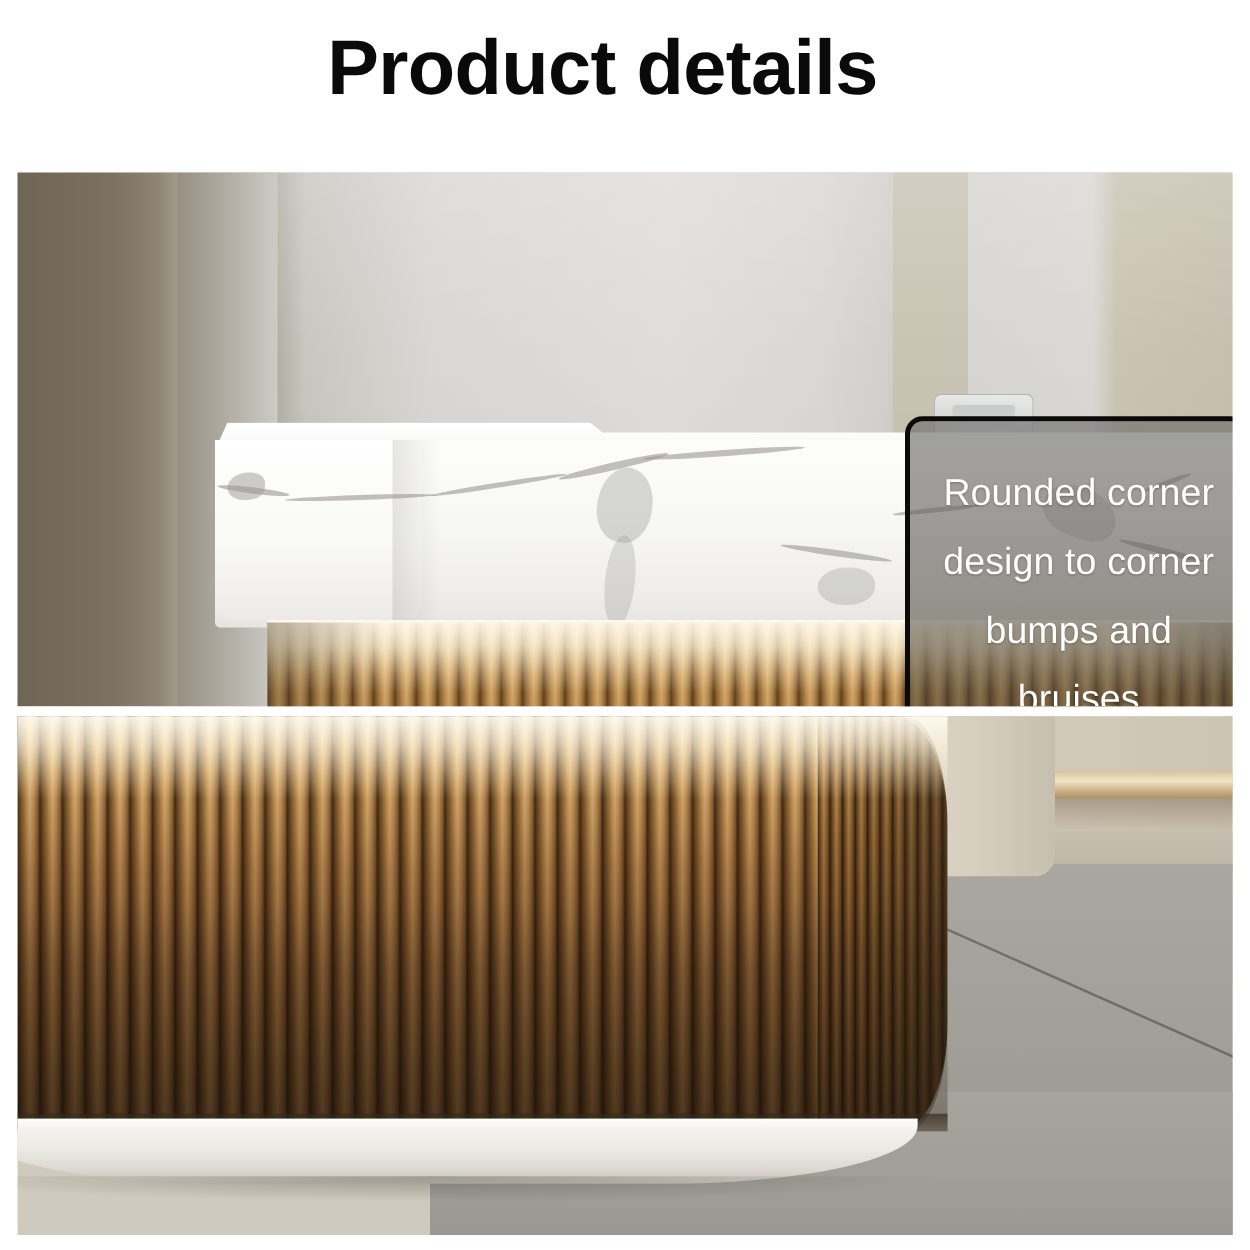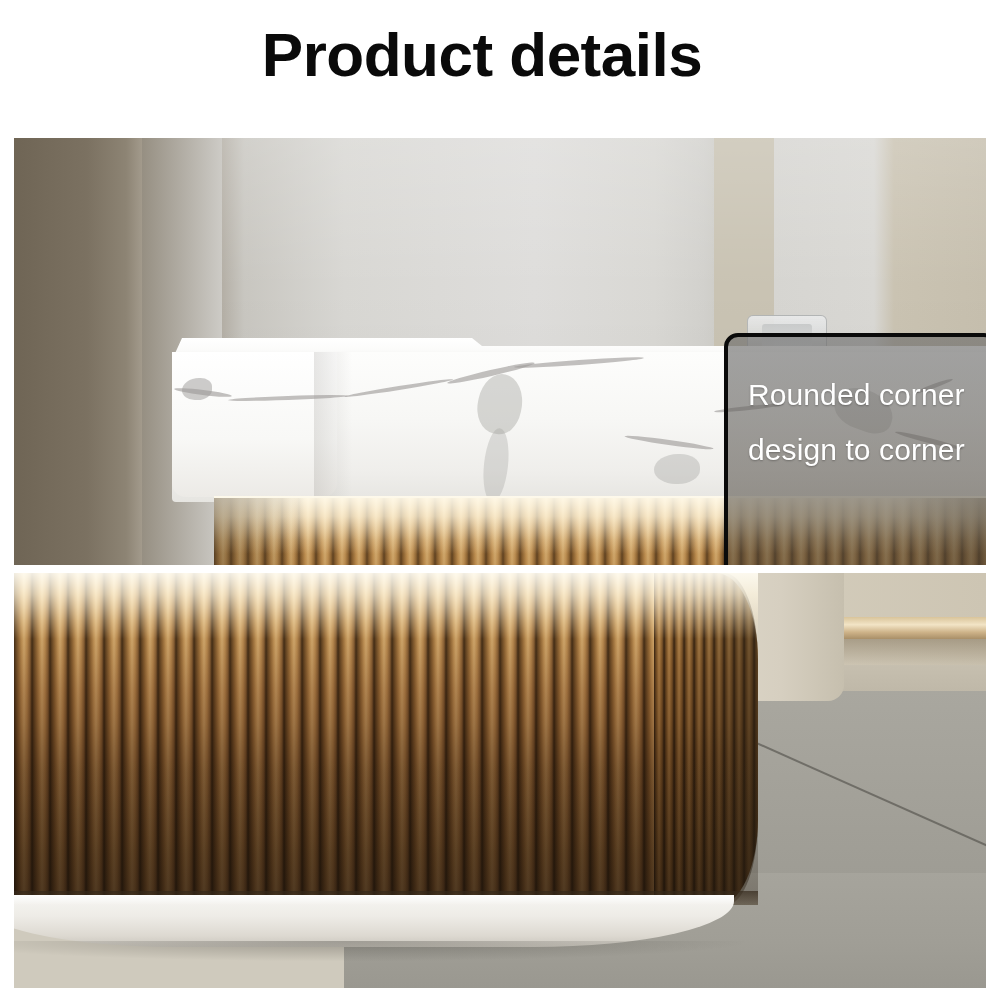--- a/index.html
+++ b/index.html
@@ -21,20 +21,21 @@
     letter-spacing:-0.5px;
     color:#0a0a0a;
     line-height:1.05;
   }
 
   
   .photo {
     position:absolute;
     overflow:hidden;
     background:#cfcabd;
+    text-align:center;
   }
   #photo-top    { left:14px; top:138px;  width:972px; height:427px; }
   #photo-bottom { left:14px; top:573px;  width:972px; height:415px; }
 
   .layer { position:absolute; }
 
   
   
   #t-wall-base {
     left:0; top:0; width:100%; height:100%;
@@ -308,20 +309,22 @@
   <div class="vein" id="v14"></div>
 
   <div class="layer" id="t-slats"></div>
   <div class="layer" id="t-slat-glow"></div>
   <div class="layer" id="t-slat-leftshade"></div>
   <div class="layer" id="t-slat-rightshade"></div>
 
   <div class="callout" id="callout-top">
     <span class="ln">Rounded corner</span>
     <span class="ln">design to corner</span>
+    <span class="ln">bumps and</span>
+    <span class="ln">bruises</span>
   </div>
 </div>
 
 <div class="photo" id="photo-bottom">
 
   <div class="layer" id="b-wall"></div>
   <div class="layer" id="b-wall-left"></div>
   <div class="layer" id="b-gold-strip"></div>
   <div class="layer" id="b-gold-strip-shadow"></div>
   <div class="layer" id="b-wall-lower"></div>

